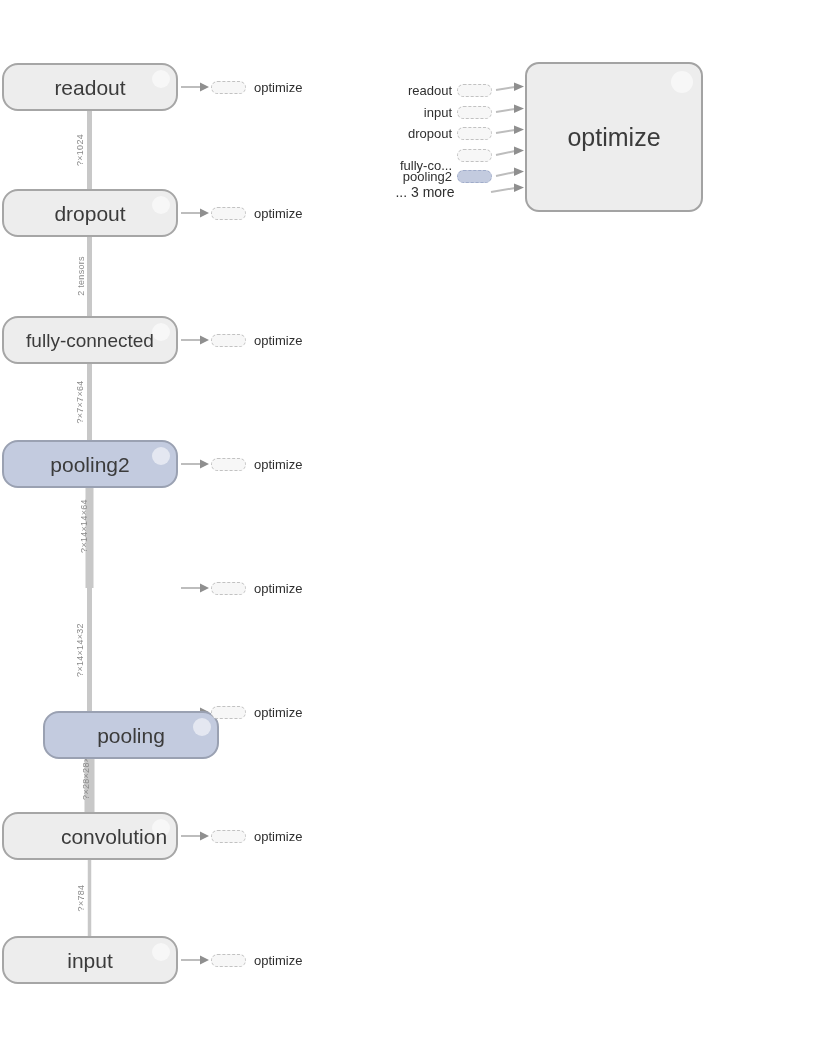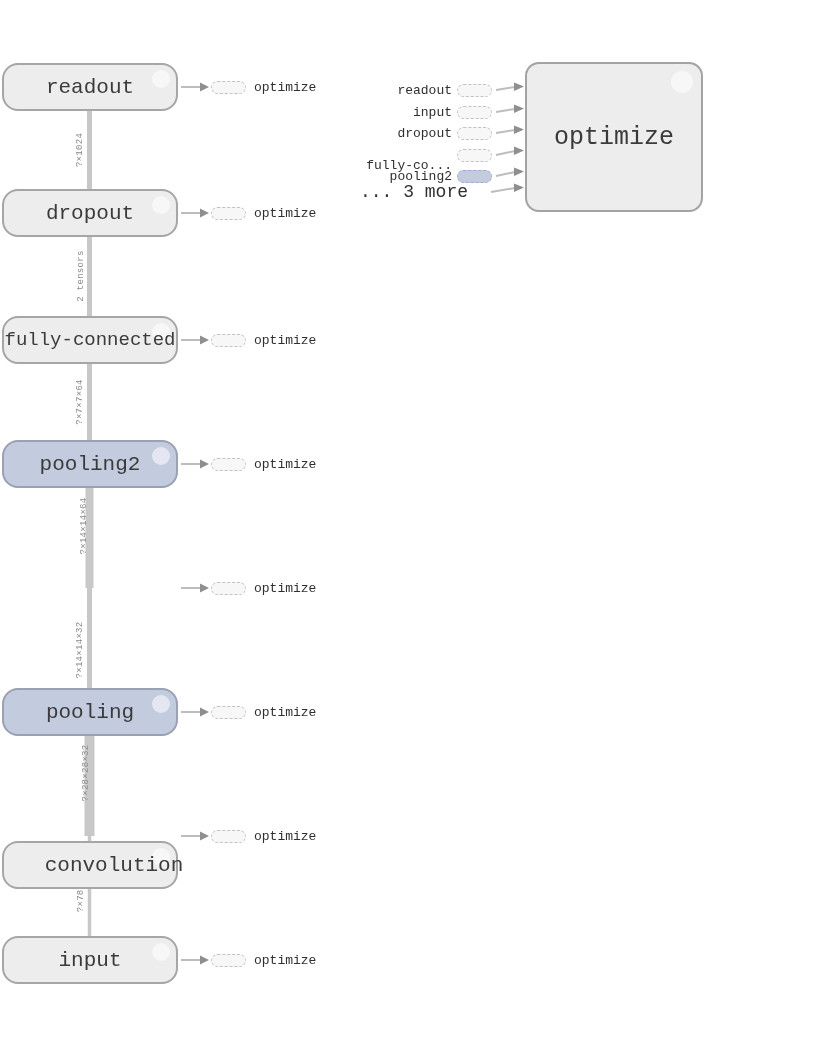--- a/index.html
+++ b/index.html
@@ -1,20 +1,20 @@
 <!DOCTYPE html>
 <html><head>
 <meta charset="utf-8">
 <style>
   html,body{margin:0;padding:0;background:#ffffff;}
   .canvas{
     position:relative;
     width:819px;height:1043px;
     background:#ffffff;
-    font-family:Liberation Mono, monospace;
+    font-family:Liberation Sans, sans-serif;
     overflow:hidden;
   }
   .overlay{position:absolute;left:0;top:0;z-index:0;}
 
   
   .gnode{
     position:absolute;
     left:2px;width:176px;height:48px;
     border:2px solid #a6a6a6;border-radius:16px;
     background:#ededed;
@@ -54,22 +54,22 @@
     box-sizing:border-box;z-index:2;cursor:pointer;
   }
   .big-node .nlabel{font-size:25px;color:#3b3b3b;position:relative;z-index:2;}
   .big-node .ghost-circle{width:22px;height:22px;right:8px;top:7px;}
   
   .in-label{
     position:absolute;left:330px;width:122px;text-align:right;
     font-size:13px;color:#2f2f2f;line-height:13px;z-index:2;
   }
   .more-label{
-    position:absolute;left:360px;width:130px;text-align:left;
-    font-size:18px;color:#2f2f2f;line-height:13px;z-index:2;
+    position:absolute;left:360px;width:130px;text-align:center;
+    font-size:14px;color:#2f2f2f;line-height:13px;z-index:2;
   }
 </style>
 </head>
 <body>
 
 <div class="canvas">
 
   <svg class="overlay" width="825" height="1043">
 
     <line x1="89.5" y1="87" x2="89.5" y2="213" stroke="#c8c8c8" stroke-width="5"></line>
@@ -153,30 +153,30 @@
   <div class="abox" style="left:211px;top:457.5px;"></div>
   <div class="atext" style="left:254px;top:458px;">optimize</div>
 
   <div class="edge-label" style="left:84px;top:526px;">?×14×14×64</div>
 
   <div class="abox" style="left:211px;top:581.5px;"></div>
   <div class="atext" style="left:254px;top:582px;">optimize</div>
 
   <div class="edge-label" style="left:80px;top:650px;">?×14×14×32</div>
 
-  <div class="gnode blue" style="top:688px;">
+  <div class="gnode blue" style="top:711px;margin-left:41px;">
     <span class="ghost-circle"></span>
     <span class="nlabel">pooling</span>
   </div>
   <div class="abox" style="left:211px;top:705.5px;"></div>
   <div class="atext" style="left:254px;top:706px;">optimize</div>
 
   <div class="edge-label" style="left:86px;top:773px;">?×28×28×32</div>
 
-  <div class="gnode" style="top:841px;padding-left:48px;">
+  <div class="gnode" style="top:812px;padding-left:48px;">
     <span class="ghost-circle"></span>
     <span class="nlabel">convolution</span>
   </div>
   <div class="abox" style="left:211px;top:829.5px;"></div>
   <div class="atext" style="left:254px;top:830px;">optimize</div>
 
   <div class="edge-label" style="left:81px;top:898px;">?×784</div>
 
   <div class="gnode" style="top:936px;">
     <span class="ghost-circle"></span>

